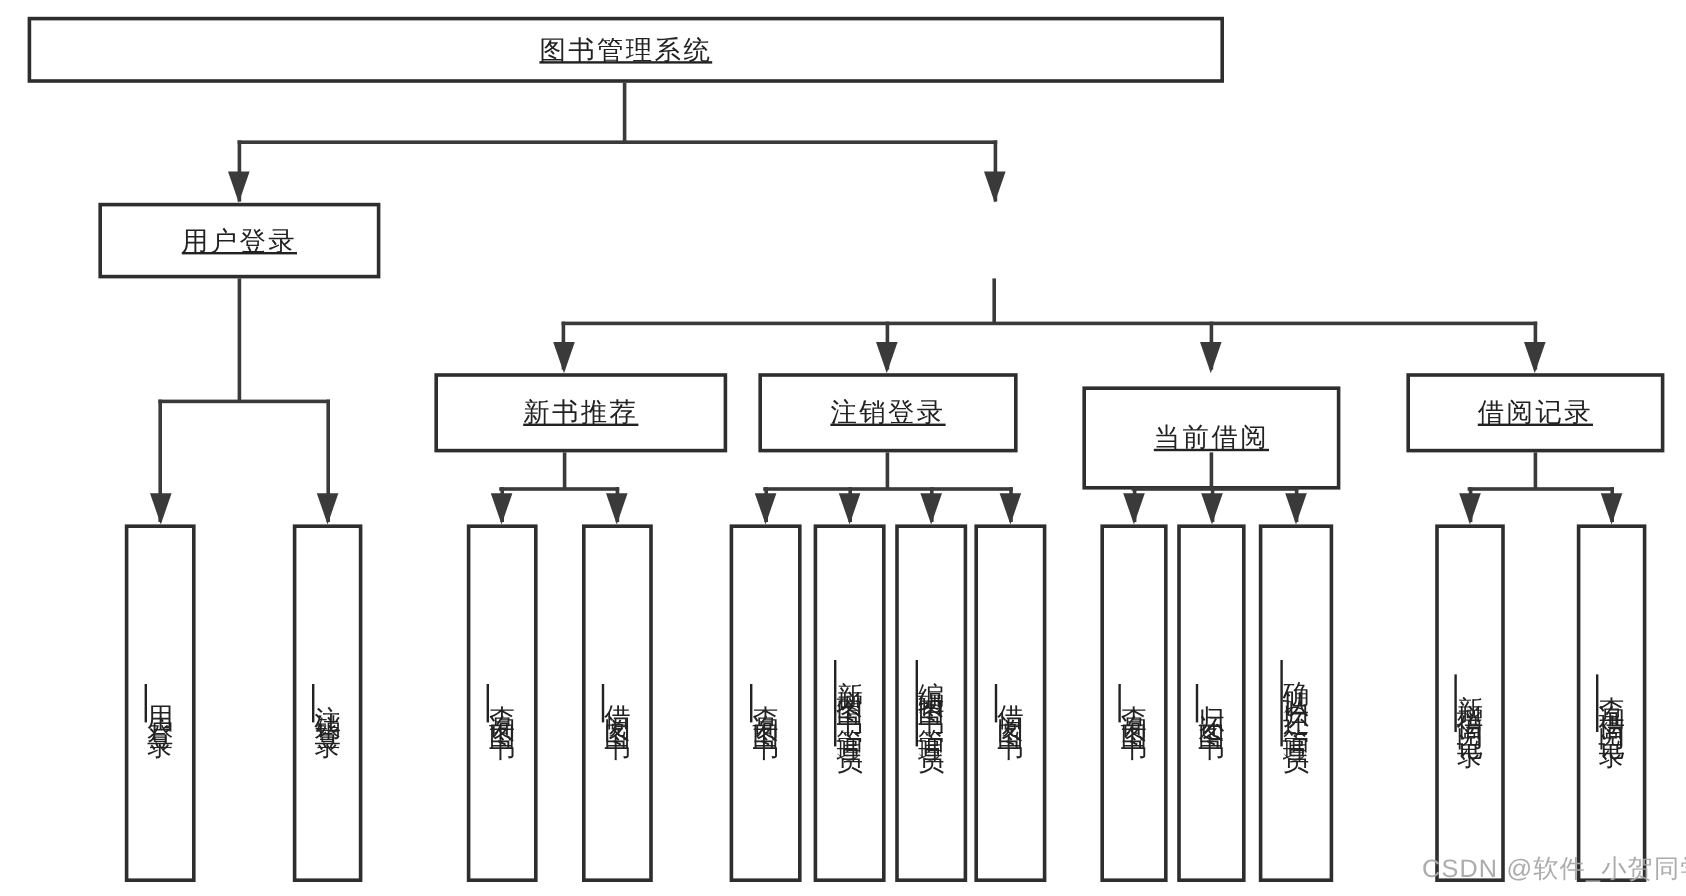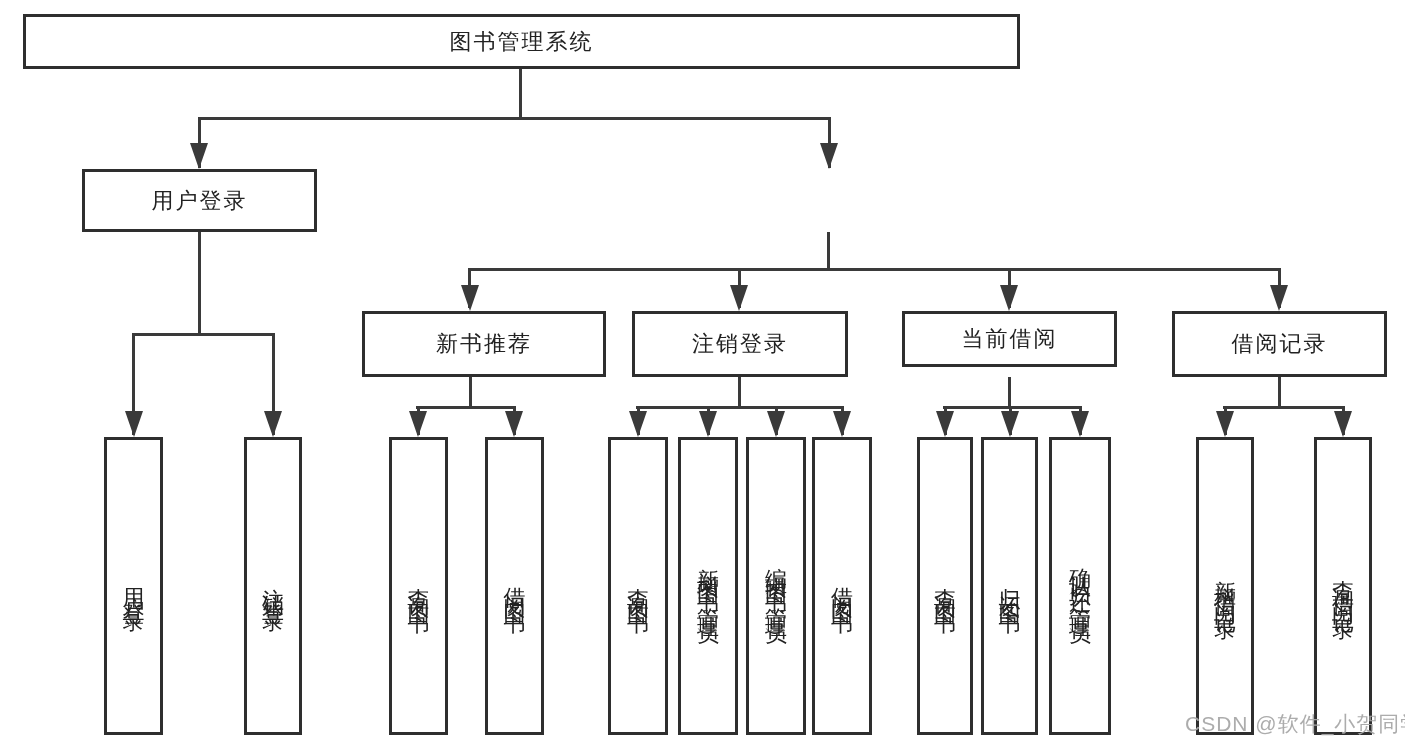--- a/index.html
+++ b/index.html
@@ -14,20 +14,21 @@
   
   .node {
     position: absolute;
     box-sizing: border-box;
     border: 3px solid #2e2e2e;
     background: #ffffff;
     display: flex;
     align-items: center;
     justify-content: center;
     color: #222222;
+    text-decoration: underline;
   }
   .node.h-label span {
     font-size: 22px;
     letter-spacing: 2px;
     white-space: nowrap;
   }
   .node.v-label span {
     writing-mode: vertical-rl;
     text-orientation: mixed;
     font-size: 22px;
@@ -98,21 +99,21 @@
   <div class="arrow" style="left:1000px; top:285px;"></div>
   <div class="vline" style="left:1278px; top:268px; height:40px;"></div>
   <div class="arrow" style="left:1270px; top:285px;"></div>
 
   <div class="node h-label" style="left:362px; top:311px; width:244px; height:66px;">
     <span>新书推荐</span>
   </div>
   <div class="node h-label" style="left:632px; top:311px; width:216px; height:66px;">
     <span>注销登录</span>
   </div>
-  <div class="node h-label" style="left:902px; top:311px; width:215px; height:56px;">
+  <div class="node h-label" style="left:902px; top:322px; width:215px; height:86px;">
     <span>当前借阅</span>
   </div>
   <div class="node h-label" style="left:1172px; top:311px; width:215px; height:66px;">
     <span>借阅记录</span>
   </div>
 
   <div class="vline" style="left:469px; top:377px; height:31px;"></div>
   <div class="hline" style="left:416px; top:406px; width:100px;"></div>
   <div class="vline" style="left:417px; top:406px; height:29px;"></div>
   <div class="arrow" style="left:409px; top:411px;"></div>

